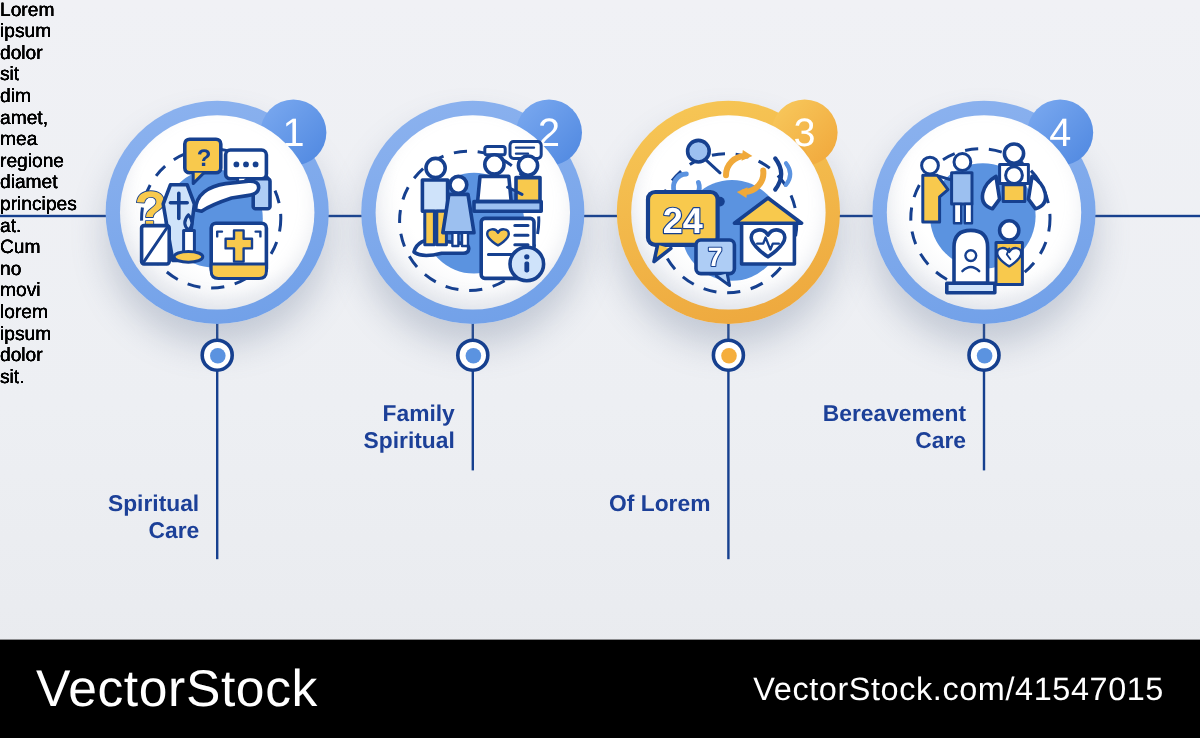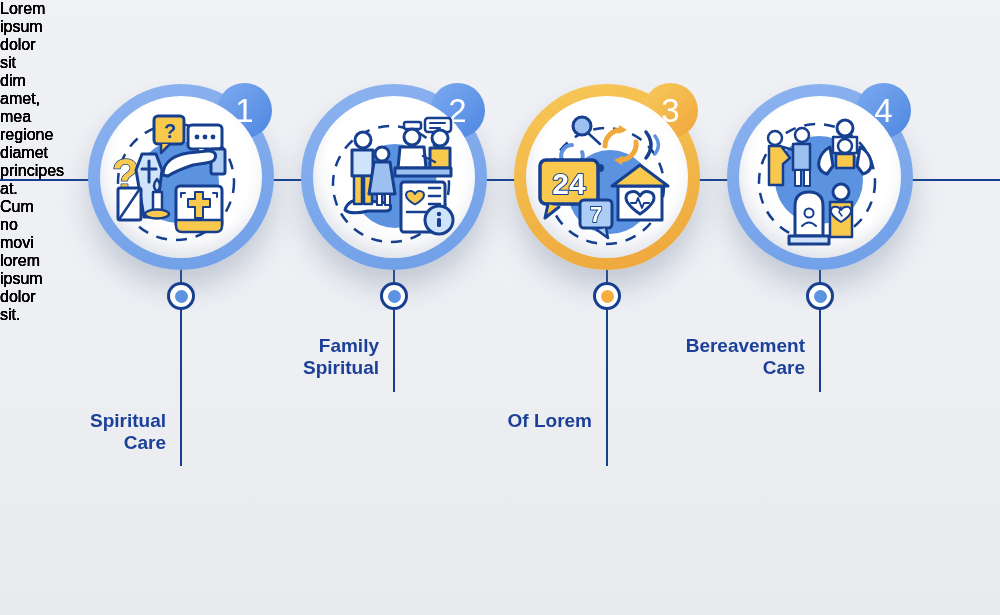--- a/index.html
+++ b/index.html
@@ -259,13 +259,17 @@
     </h3>
     <p class="body high">
       </p>
       <div>Lorem ipsum dolor sit dim</div>
       <div>amet, mea regione diamet</div>
       <div>principes at. Cum no movi</div>
       <div>lorem ipsum dolor sit.</div>
     <p></p>
   </div>
 
+  <div class="wm-bar">
+    <span class="wm-brand">VectorStock</span>
+    <span class="wm-url">VectorStock.com/41547015</span>
+  </div>
 </div>
 
 </body></html>

